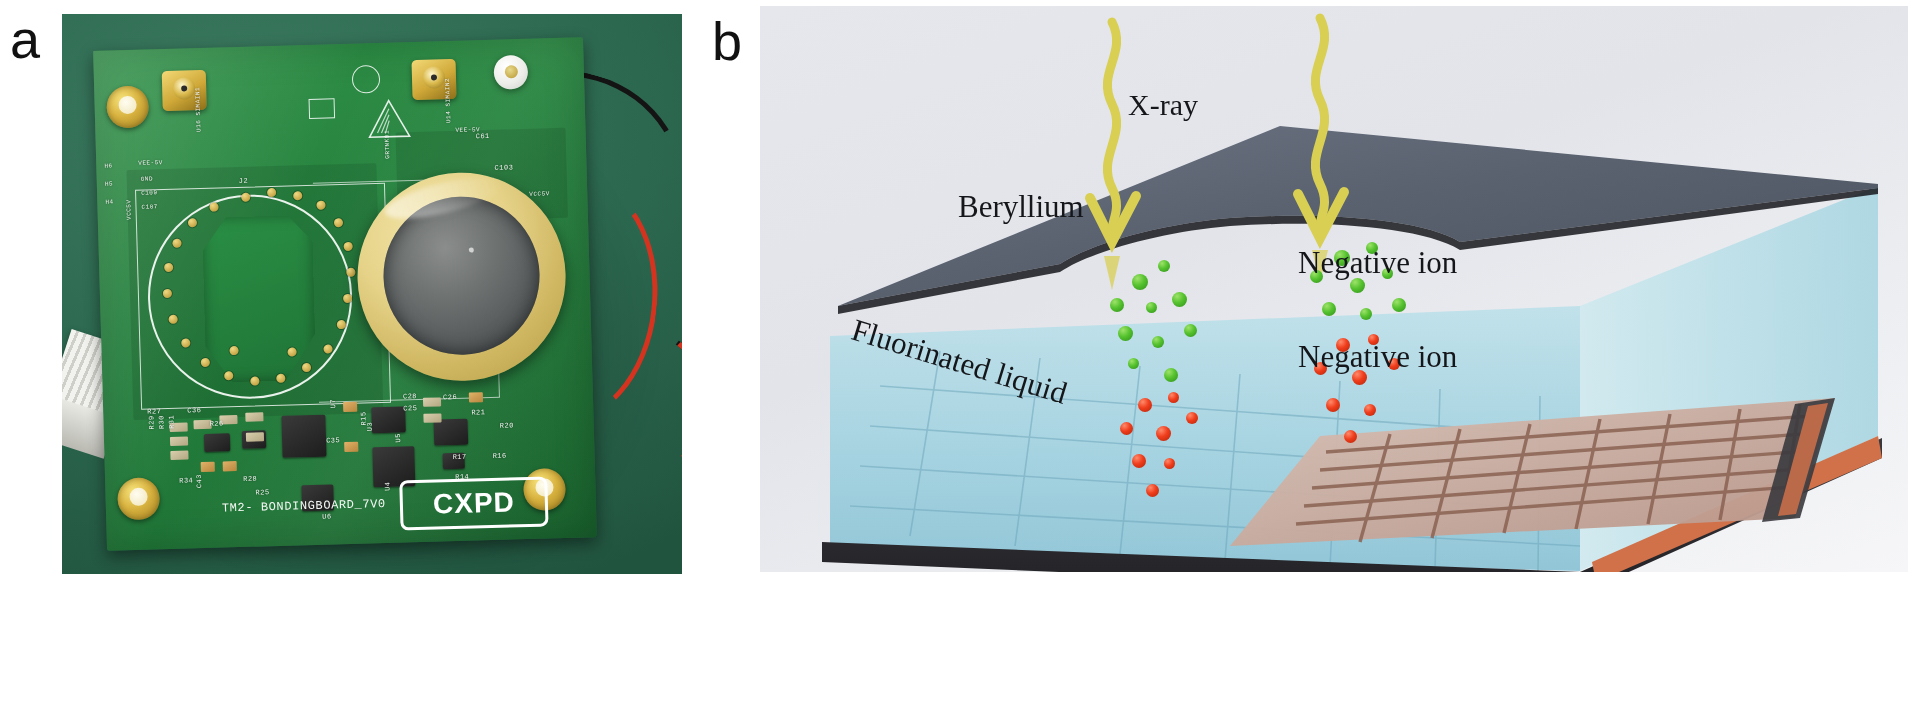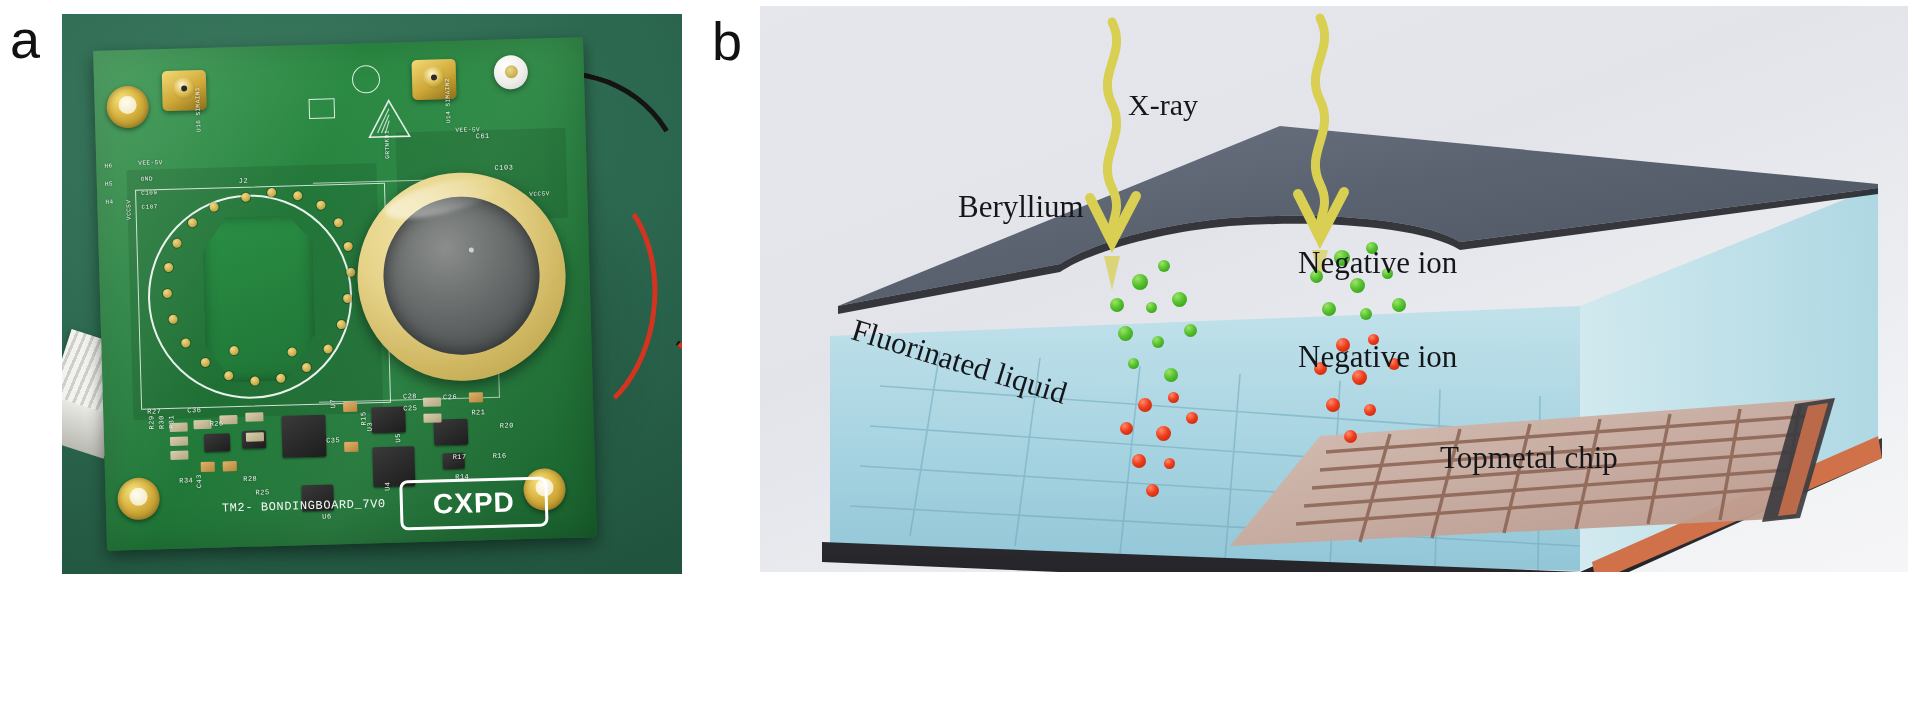--- a/index.html
+++ b/index.html
@@ -454,17 +454,16 @@
     <div class="ion ion-neg" style="left:628px;top:352px;width:12px;height:12px;"></div>
     <div class="ion ion-neg" style="left:566px;top:392px;width:14px;height:14px;"></div>
     <div class="ion ion-neg" style="left:604px;top:398px;width:12px;height:12px;"></div>
     <div class="ion ion-neg" style="left:584px;top:424px;width:13px;height:13px;"></div>
 
     <div class="blabel" id="lbl-xray">X-ray</div>
     <div class="blabel" id="lbl-beryllium">Beryllium</div>
     <div class="blabel" id="lbl-fluid">Fluorinated liquid</div>
     <div class="blabel" id="lbl-positive">Negative ion</div>
     <div class="blabel" id="lbl-negative">Negative ion</div>
-    <div class="blabel" id="lbl-topmetal">Topmetal chip</div>
 
   </div>
 
 </div>
 
 </body></html>

